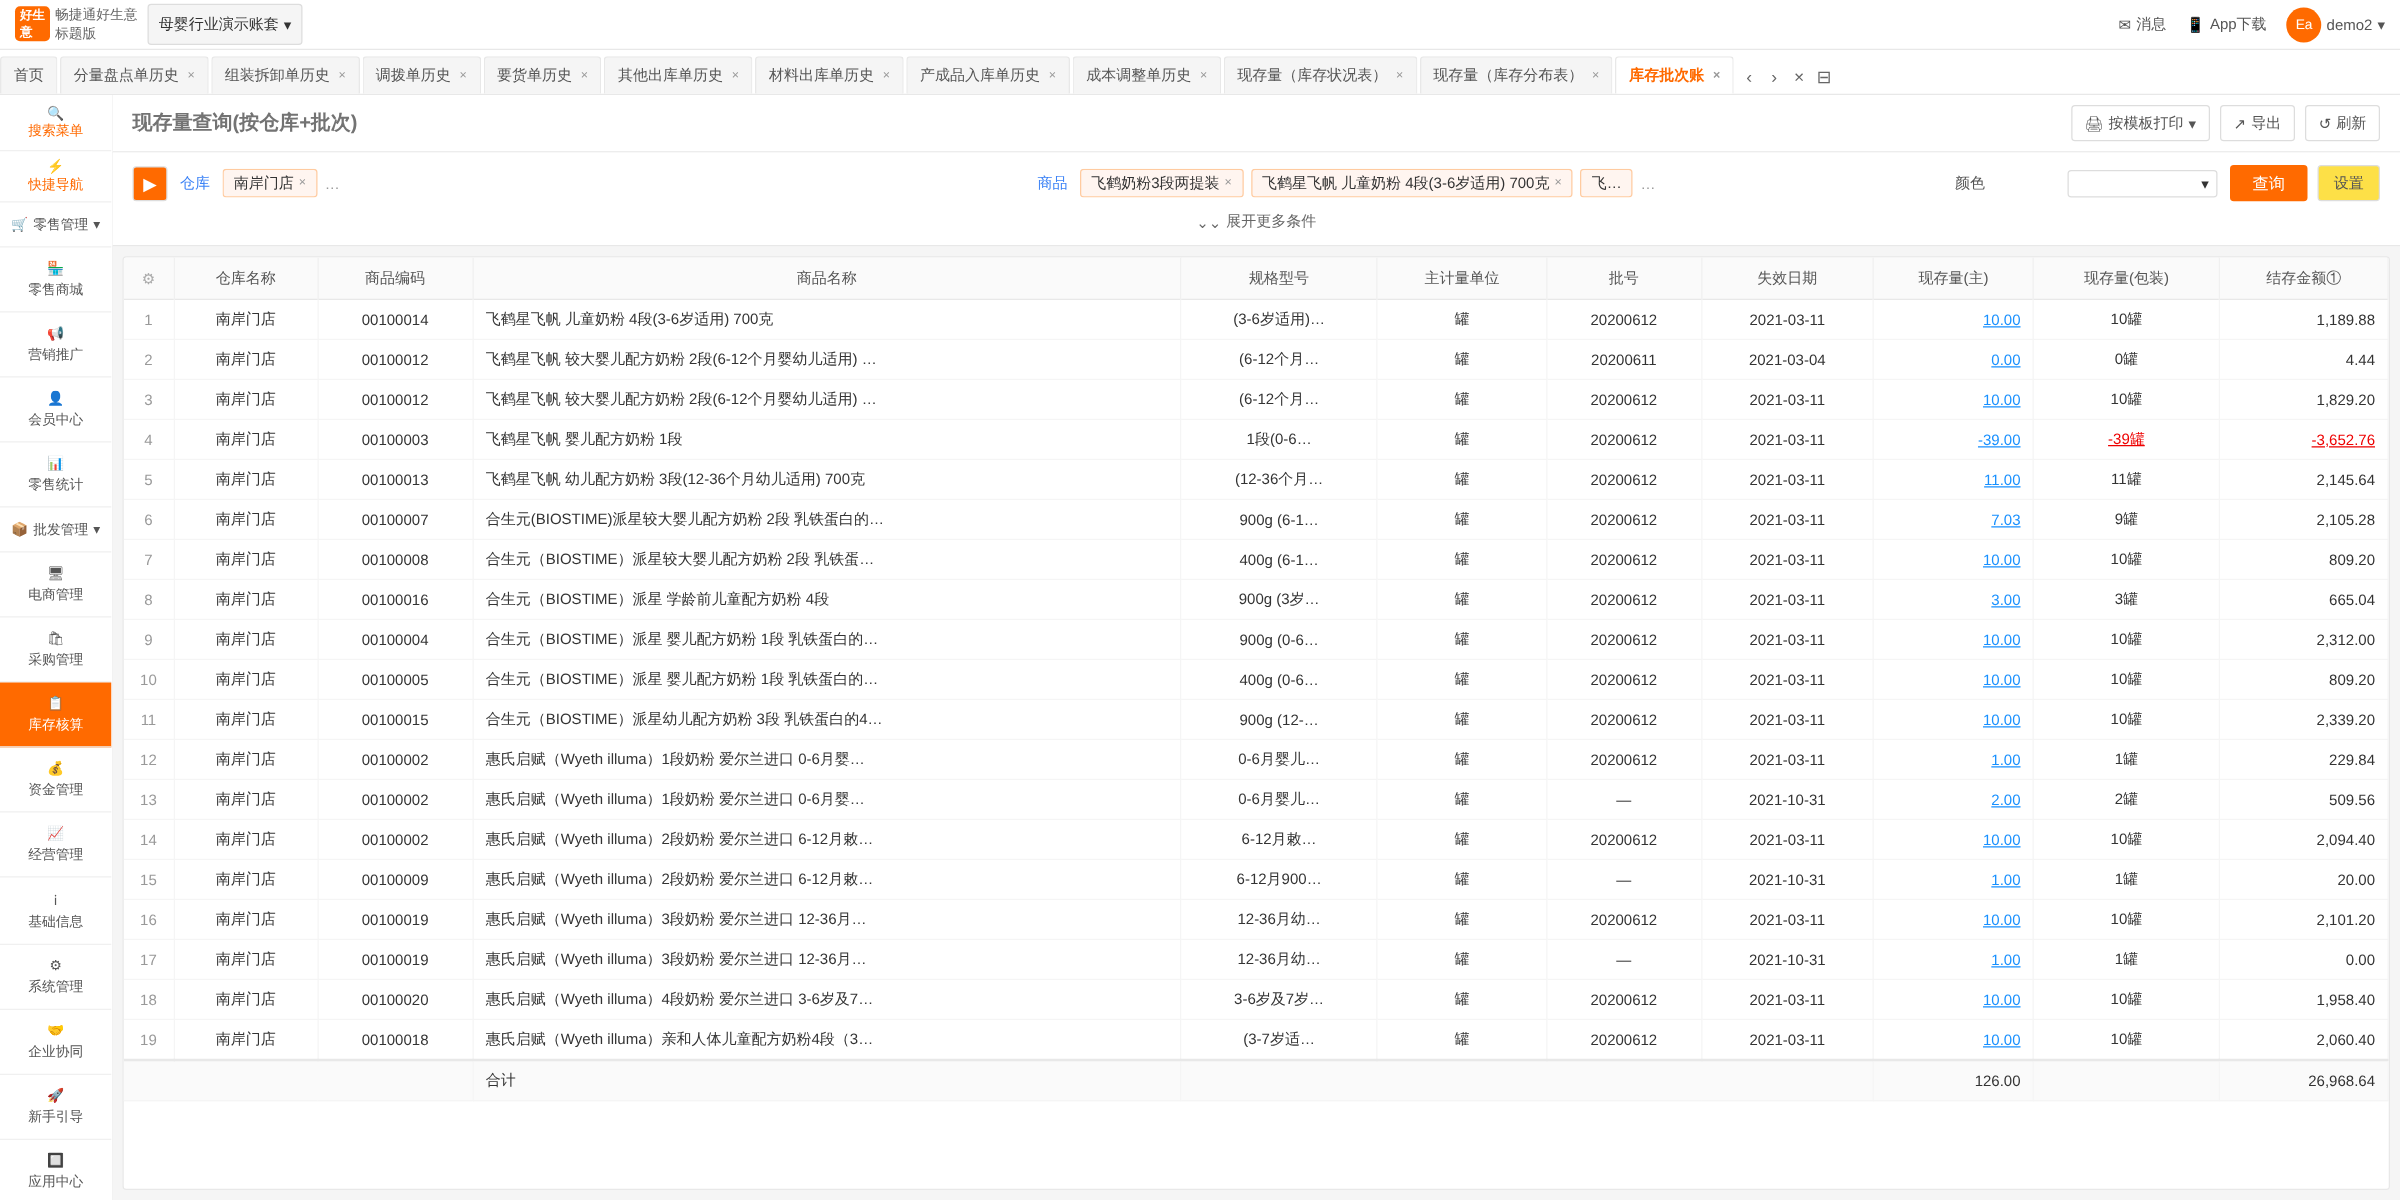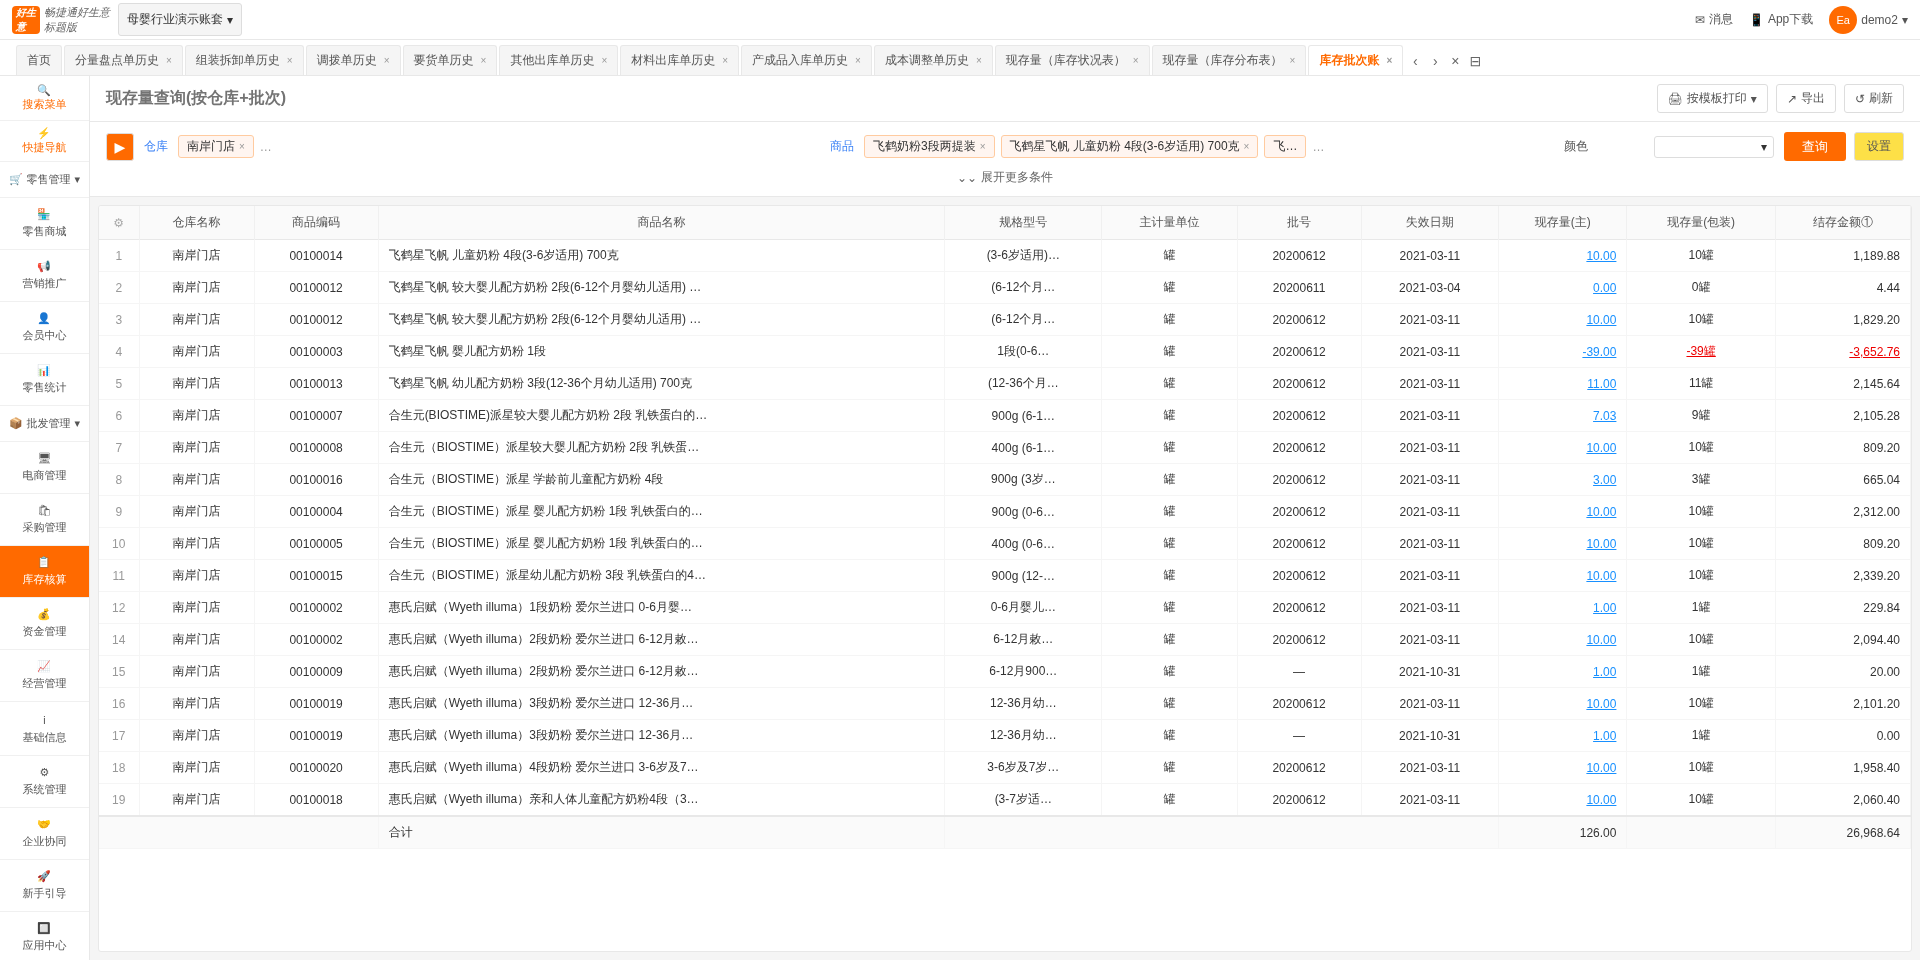--- a/index.html
+++ b/index.html
@@ -10,24 +10,23 @@
       height: 40px;
       background: #fff;
       border-bottom: 1px solid #e8e8e8;
       display: flex;
       align-items: center;
       padding: 0 12px;
       gap: 8px;
     }
     .logo-area {
       display: flex;
-      align-items: flex-end;
+      align-items: flex-start;
       gap: 4px;
       min-width: 90px;
-      font-style: italic;
     }
     .logo-icon {
       width: 28px;
       height: 28px;
       background: #ff6a00;
       border-radius: 4px;
       display: flex;
       align-items: center;
       justify-content: center;
       color: #fff;
@@ -72,21 +71,21 @@
       font-size: 11px;
     }
 
     
     .tab-bar {
       height: 36px;
       background: #fff;
       border-bottom: 1px solid #e8e8e8;
       display: flex;
       align-items: flex-end;
-      padding: 0 16px;
+      padding: 0 0;
       overflow: hidden;
     }
     .tab-item {
       display: flex;
       align-items: center;
       padding: 0 10px;
       height: 30px;
       font-size: 12px;
       color: #555;
       cursor: pointer;
@@ -808,20 +807,33 @@
       <td class="td-left">惠氏启赋（Wyeth illuma）1段奶粉 爱尔兰进口 0-6月婴…</td>
       <td>0-6月婴儿…</td>
       <td>罐</td>
       <td>20200612</td>
       <td>2021-03-11</td>
       <td class="td-num td-link ">1.00</td>
       <td class="">1罐</td>
       <td class="td-num ">229.84</td>
     </tr>
             <tr>
+      <td class="row-number">13</td>
+      <td>南岸门店</td>
+      <td>00100002</td>
+      <td class="td-left">惠氏启赋（Wyeth illuma）1段奶粉 爱尔兰进口 0-6月婴…</td>
+      <td>0-6月婴儿…</td>
+      <td>罐</td>
+      <td>—</td>
+      <td>2021-10-31</td>
+      <td class="td-num td-link ">2.00</td>
+      <td class="">2罐</td>
+      <td class="td-num ">509.56</td>
+    </tr>
+            <tr>
       <td class="row-number">14</td>
       <td>南岸门店</td>
       <td>00100002</td>
       <td class="td-left">惠氏启赋（Wyeth illuma）2段奶粉 爱尔兰进口 6-12月敕…</td>
       <td>6-12月敕…</td>
       <td>罐</td>
       <td>20200612</td>
       <td>2021-03-11</td>
       <td class="td-num td-link ">10.00</td>
       <td class="">10罐</td>

